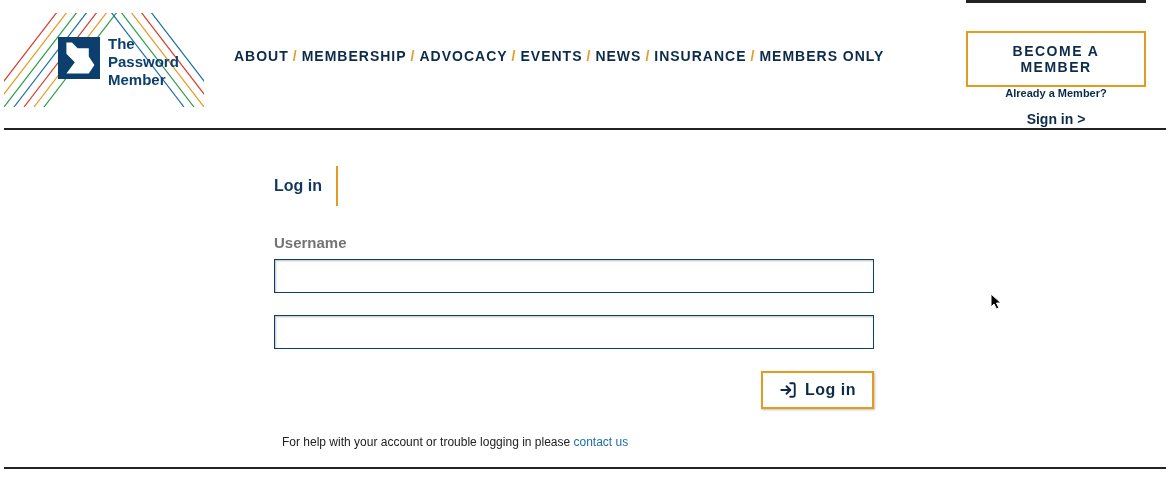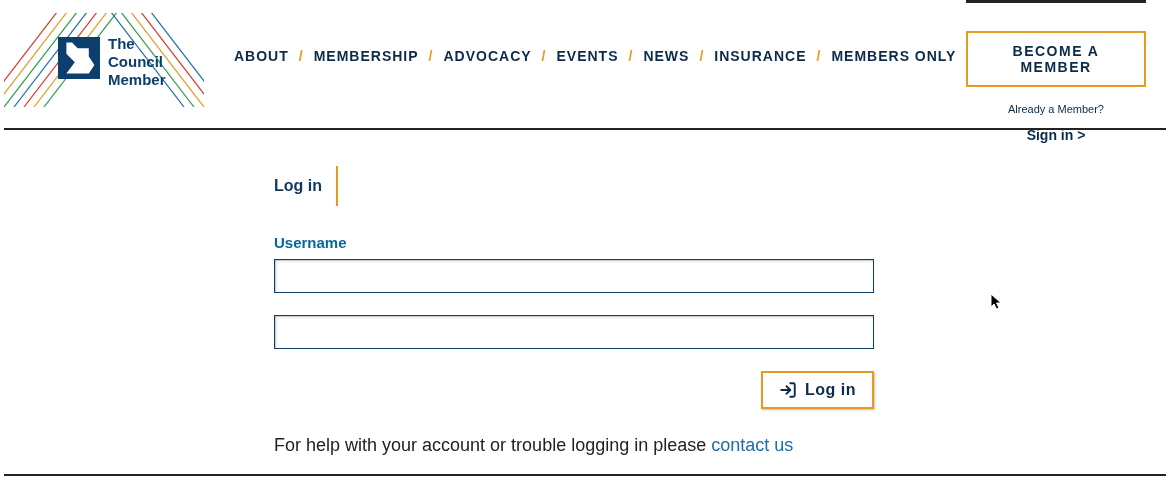--- a/index.html
+++ b/index.html
@@ -43,21 +43,20 @@
   .logo-text {
     position: absolute;
     left: 104px; top: 22px;
     font-weight: 700;
     font-size: 15px;
     line-height: 1.2;
     color: #0c3e6e;
   }
   .nav {
     display: flex;
-    gap: 6px;
     font-weight: 800;
     font-size: 14px;
     letter-spacing: 1px;
     position: absolute;
     left: 234px;
     top: 48px;
   }
   .nav a {
     color: #0c2b4a;
     text-decoration: none;
@@ -84,23 +83,22 @@
     display: inline-block;
     border: 2px solid #e59a20;
     padding: 10px 12px;
     font-size: 14px;
     font-weight: 800;
     letter-spacing: 1.5px;
     color: #0c2b4a;
     cursor: pointer;
   }
   .already {
-    margin-top: 16px;
     font-size: 11px;
-    font-weight: 400;
+    font-weight: 700;
   }
   .signin {
     margin-top: 12px;
     font-size: 14px;
     font-weight: 800;
     color: #0c2b4a;
     cursor: pointer;
   }
   .hr-main {
     border: none;
@@ -127,21 +125,21 @@
   .tabs .divider {
     width: 2px;
     height: 40px;
     background: #e59a20;
   }
   .form-row { margin-bottom: 22px; }
   .form-label {
     font-size: 15px;
     font-weight: 600;
     margin-bottom: 8px;
-    color: #0369a1;
+    color: #737373;
   }
   .form-input {
     width: 600px;
     height: 34px;
     border: 1px solid #0c3e6e;
     box-shadow: inset 1px 1px 2px rgba(0,0,0,.25);
     padding: 4px 6px;
     font-size: 14px;
     color: #222;
     background: #fff;
@@ -161,22 +159,23 @@
     font-weight: 800;
     color: #0c2b4a;
     background: #fff;
     cursor: pointer;
     letter-spacing: .5px;
     box-shadow: 1px 1px 2px rgba(0,0,0,.25);
   }
   .login-icon svg { display: block; }
   .help-text {
     margin-top: 26px;
-    font-size: 18px;
+    font-size: 12px;
     color: #222;
+    margin-left: 8px;
   }
   .help-text a {
     color: #1b6ea8;
     text-decoration: none;
     cursor: pointer;
   }
   .hr-bottom {
     border: none;
     border-top: 2px solid #222;
     margin: 18px 8px 0 4px;
@@ -210,21 +209,21 @@
           <line x1="180" y1="94" x2="100" y2="-10" stroke="#1b6ea8"></line>
         </g>
       </svg>
       <div class="logo-box">
         <svg width="30" height="30" viewBox="0 0 30 30">
           <path fill="#fff" d="M6 4 L10 4 L14 8 L22 8 L22 14 L26 20 L22 26 L6 26 L12 18 L6 12 Z"></path>
         </svg>
       </div>
       <div class="logo-text">
         <div>The</div>
-        <div>Council</div>
+        <div>Password</div>
         <div>Member</div>
       </div>
     </div>
   </div>
 
   <nav class="nav">
     <a>ABOUT</a>
       <span class="sep">/</span>
     <a>MEMBERSHIP</a>
       <span class="sep">/</span>

